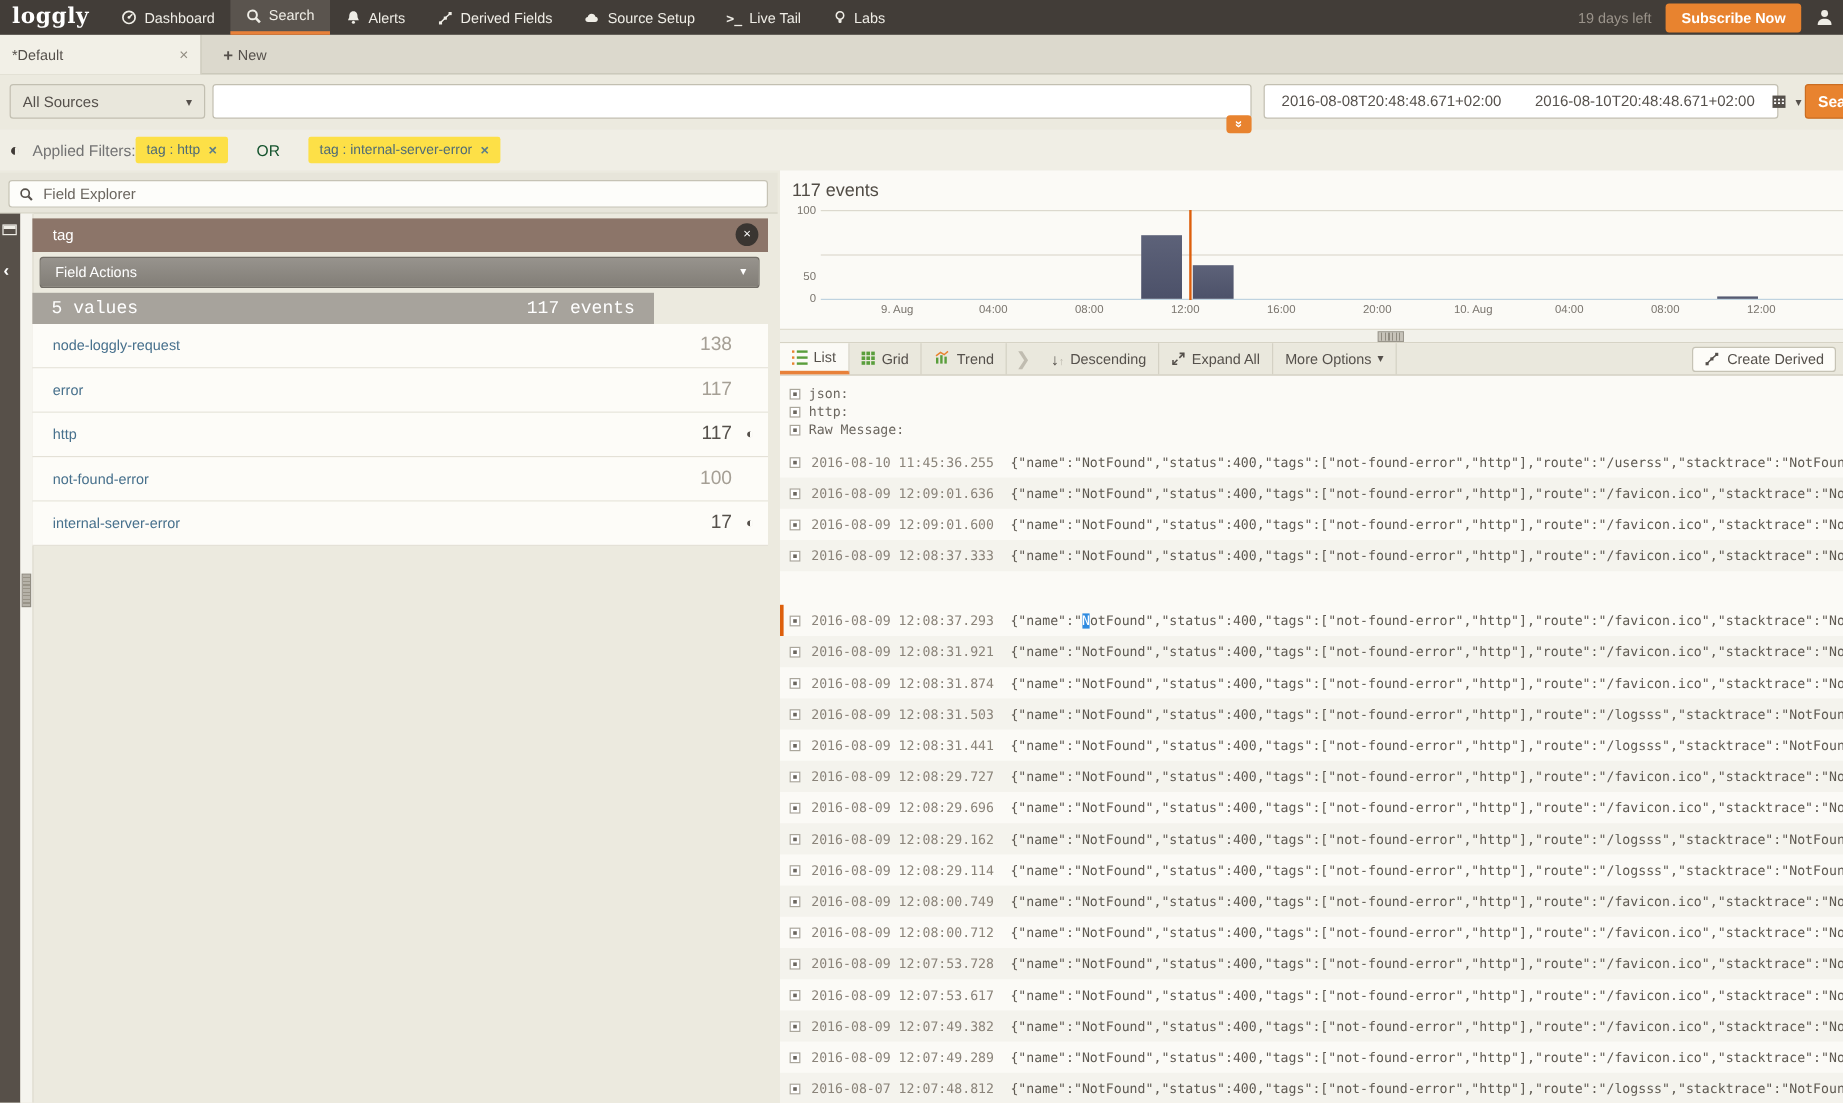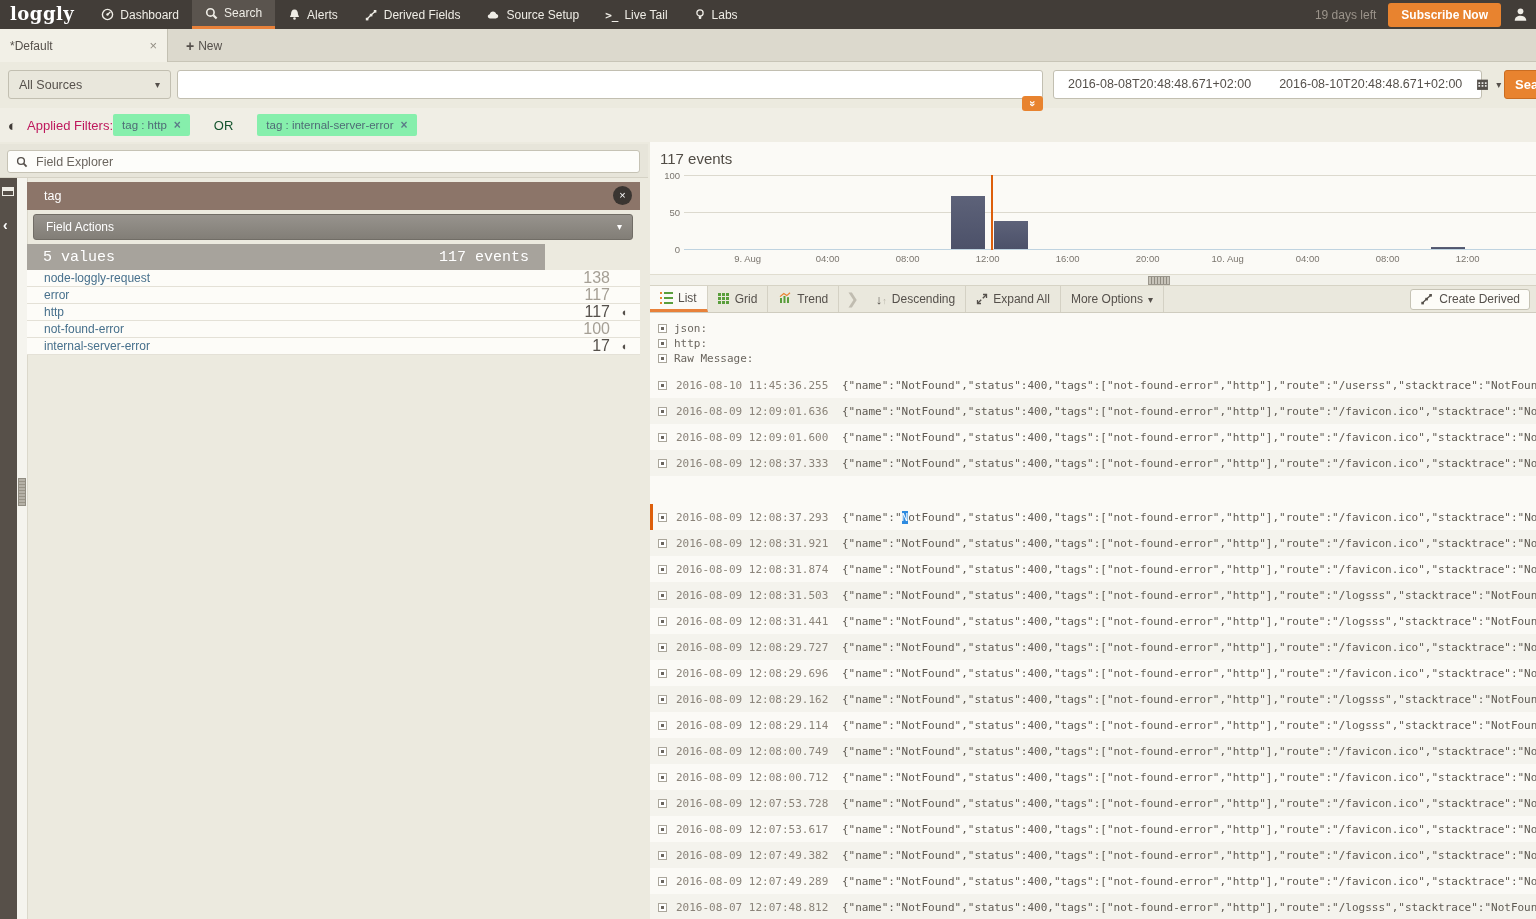--- a/index.html
+++ b/index.html
@@ -34,42 +34,42 @@
   .date-group { position:absolute; left:1053px; top:70px; width:429px; height:29px; background:#fff; border:1px solid #c2bfb1; border-radius:3px; display:flex; align-items:center; }
   .date-cell { font-size:12.5px; color:#55504b; padding:0 14px; line-height:27px; white-space:nowrap; cursor:text; }
   .date-div { width:1px; height:19px; background:#ddd9cd; }
   .date-icons { margin-left:auto; display:flex; align-items:center; gap:7px; padding-right:10px; cursor:pointer; }
   .date-icons .caret { font-size:10px; color:#55504b; }
   .search-btn { position:absolute; left:1504px; top:70px; width:64px; height:29px; background:#e8832f; border:1px solid #ca6d22; border-radius:3px; color:#fff; font-size:13px; font-weight:bold; font-family:inherit; text-align:left; padding-left:10px; cursor:pointer; }
 
   
   .filtersrow { position:absolute; left:0; top:108px; width:1536px; height:34px; background:#f0eee5; display:flex; align-items:center; padding-left:8px; }
   .filter-toggle { font-size:15px; color:#3f3a36; cursor:pointer; }
-  .filters-label { font-size:13px; color:#be185d; margin-left:10px; }
-  .chip { background:#86efac; color:#4f6b76; font-size:11.5px; padding:4px 9px; border-radius:2px; display:flex; align-items:center; gap:7px; cursor:default; }
+  .filters-label { font-size:13px; color:#737373; margin-left:10px; }
+  .chip { background:#fde047; color:#4f6b76; font-size:11.5px; padding:4px 9px; border-radius:2px; display:flex; align-items:center; gap:7px; cursor:default; }
   .chip:first-of-type { margin-left:18px; }
   .chip .chip-close { color:#5c7c88; font-weight:bold; font-size:12px; cursor:pointer; }
   .op { font-size:13px; color:#14532d; margin:0 24px; }
 
   
   .fe-bar { position:absolute; left:0; top:144px; width:648px; height:34px; background:#e7e5da; border-bottom:1px solid #d5d2c5; }
   .fe-input { position:absolute; left:7px; top:6px; width:633px; height:23px; background:#fdfdfa; border:1px solid #c6c3b5; border-radius:3px; display:flex; align-items:center; padding-left:8px; gap:8px; cursor:text; }
   .fe-input .fe-text { font-size:12.5px; color:#6b665f; }
   .left-rail { position:absolute; left:0; top:178px; width:17px; height:741px; background:#575049; }
   .rail-panel-icon { position:absolute; left:2px; top:9px; width:12px; height:9px; border:1px solid #efede6; background:linear-gradient(#efede6 45%, #575049 45%); cursor:pointer; }
   .rail-collapse { position:absolute; left:3px; top:40px; color:#fff; font-size:14px; font-weight:bold; cursor:pointer; line-height:1; }
   .left-track { position:absolute; left:17px; top:178px; width:11px; height:741px; background:#f5f4ee; border-right:1px solid #dbd8cb; }
   .left-thumb { position:absolute; left:1px; top:300px; width:8px; height:28px; background:repeating-linear-gradient(#b5b1a7 0 2px,#999488 2px 3px); border:1px solid #918d82; cursor:grab; }
   .tag-header { position:absolute; left:27px; top:182px; width:613px; height:28px; background:#8c7569; color:#fff; font-size:12.5px; line-height:28px; padding-left:17px; }
   .tag-close { position:absolute; right:8px; top:4px; width:19px; height:19px; background:#3a3531; border-radius:50%; color:#fff; font-size:11px; text-align:center; line-height:18px; cursor:pointer; }
   .field-actions { position:absolute; left:33px; top:214px; width:600px; height:26px; border:1px solid #716d66; border-radius:3px; background:linear-gradient(#97938d,#827e77); color:#fff; font-size:12px; line-height:24px; padding-left:12px; cursor:pointer; }
   .field-actions .caret { position:absolute; right:10px; top:0; font-size:10px; }
   .summary-bar { position:absolute; left:27px; top:244px; width:518px; height:26px; background:#a7a39c; color:#fff; font-size:15px; display:flex; align-items:center; justify-content:space-between; padding:0 16px;font-family:Liberation Mono, monospace; }
   .value-rows { position:absolute; left:27px; top:270px; width:613px; }
-  .value-row { height:17px; background:#fdfcf8; border-bottom:1px solid #e4e1d7; display:flex; align-items:center; padding-left:17px; cursor:pointer; }
+  .value-row { height:37px; background:#fdfcf8; border-bottom:1px solid #e4e1d7; display:flex; align-items:center; padding-left:17px; cursor:pointer; }
   .value-name { font-size:12px; color:#47708c; }
   .value-count { margin-left:auto; font-size:16px; color:#a59f95; width:44px; text-align:right; }
   .value-row.filtered .value-count { color:#55504b; }
   .value-filter-ic { width:30px; text-align:center; font-size:11px; color:#55504b; }
 
   
   .events { position:absolute; left:650px; top:142px; width:886px; height:777px; background:#fbfaf6; }
   .chart-title { position:absolute; left:10px; top:8px; font-size:15px; color:#514c45; }
   .ylab { position:absolute; width:28px; text-align:right; font-size:9.5px; color:#7a756e; }
   .gl { position:absolute; left:34px; right:0; height:1px; background:#dcd9ce; }
@@ -295,21 +295,21 @@
       <span class="value-count">17</span>
       <span class="value-filter-ic">◐</span>
     </div>
   </div>
 
 <div class="events">
   <div class="chart-title">117 events</div>
   <div id="chart-layer">
       <div class="ylab" style="left: 2px; top: 28px;">100</div>
       <div class="gl" style="top: 33px;"></div>
-      <div class="ylab" style="left: 2px; top: 65px;">50</div>
+      <div class="ylab" style="left: 2px; top: 83px;">50</div>
       <div class="gl" style="top: 70px;"></div>
       <div class="ylab" style="left: 2px; top: 102px;">0</div>
       <div class="gl zero" style="top: 107px;"></div>
       <div class="bar" title="72" style="left: 301.1px; width: 34px; top: 53.7px; height: 53.3px;"></div>
       <div class="bar" title="38" style="left: 344.4px; width: 34px; top: 78.9px; height: 28.1px;"></div>
       <div class="bar" title="2" style="left: 781.1px; width: 34px; top: 105px; height: 2px;"></div>
       <div class="marker" style="left: 340.6px; top: 33px; height: 75px; background: rgb(221, 95, 12);"></div>
       <div class="xlab" style="left: 97.7px;">9. Aug</div>
       <div class="xlab" style="left: 177.7px;">04:00</div>
       <div class="xlab" style="left: 257.7px;">08:00</div>

